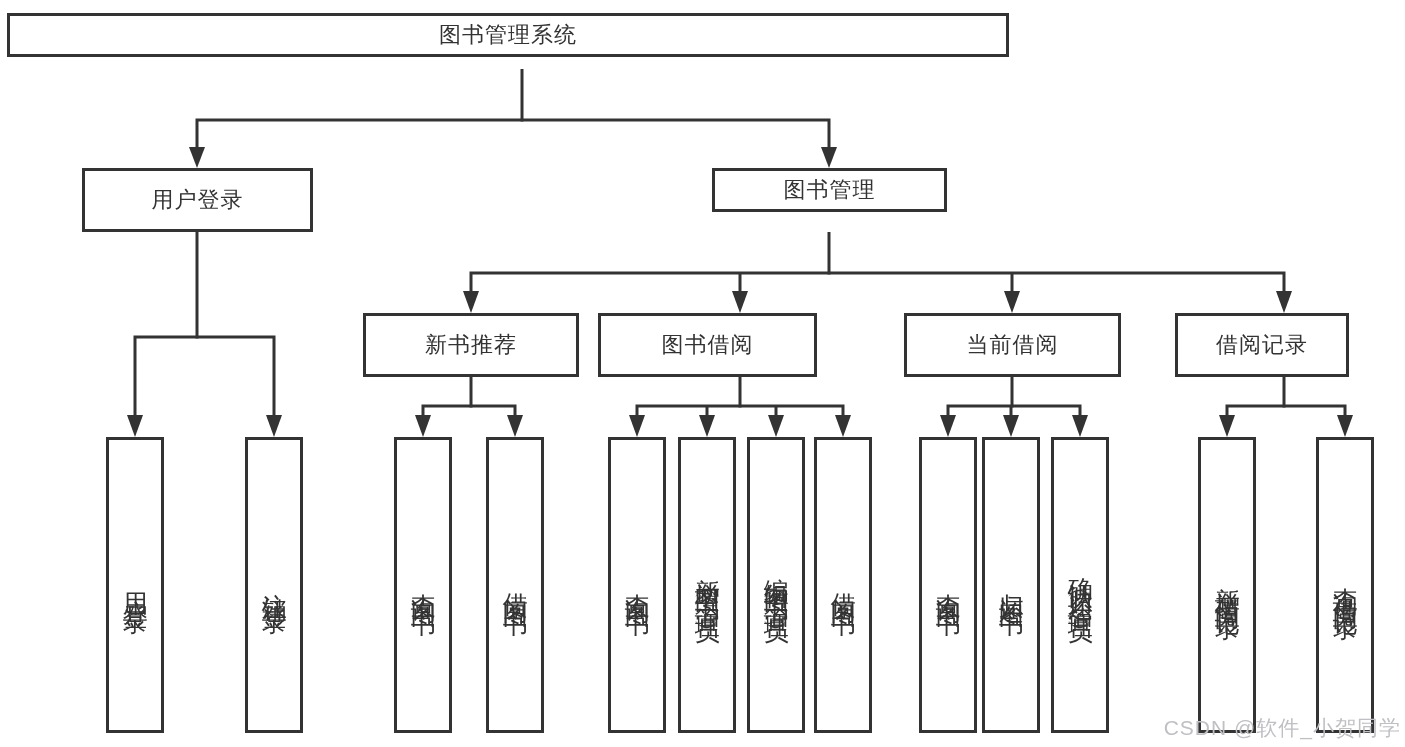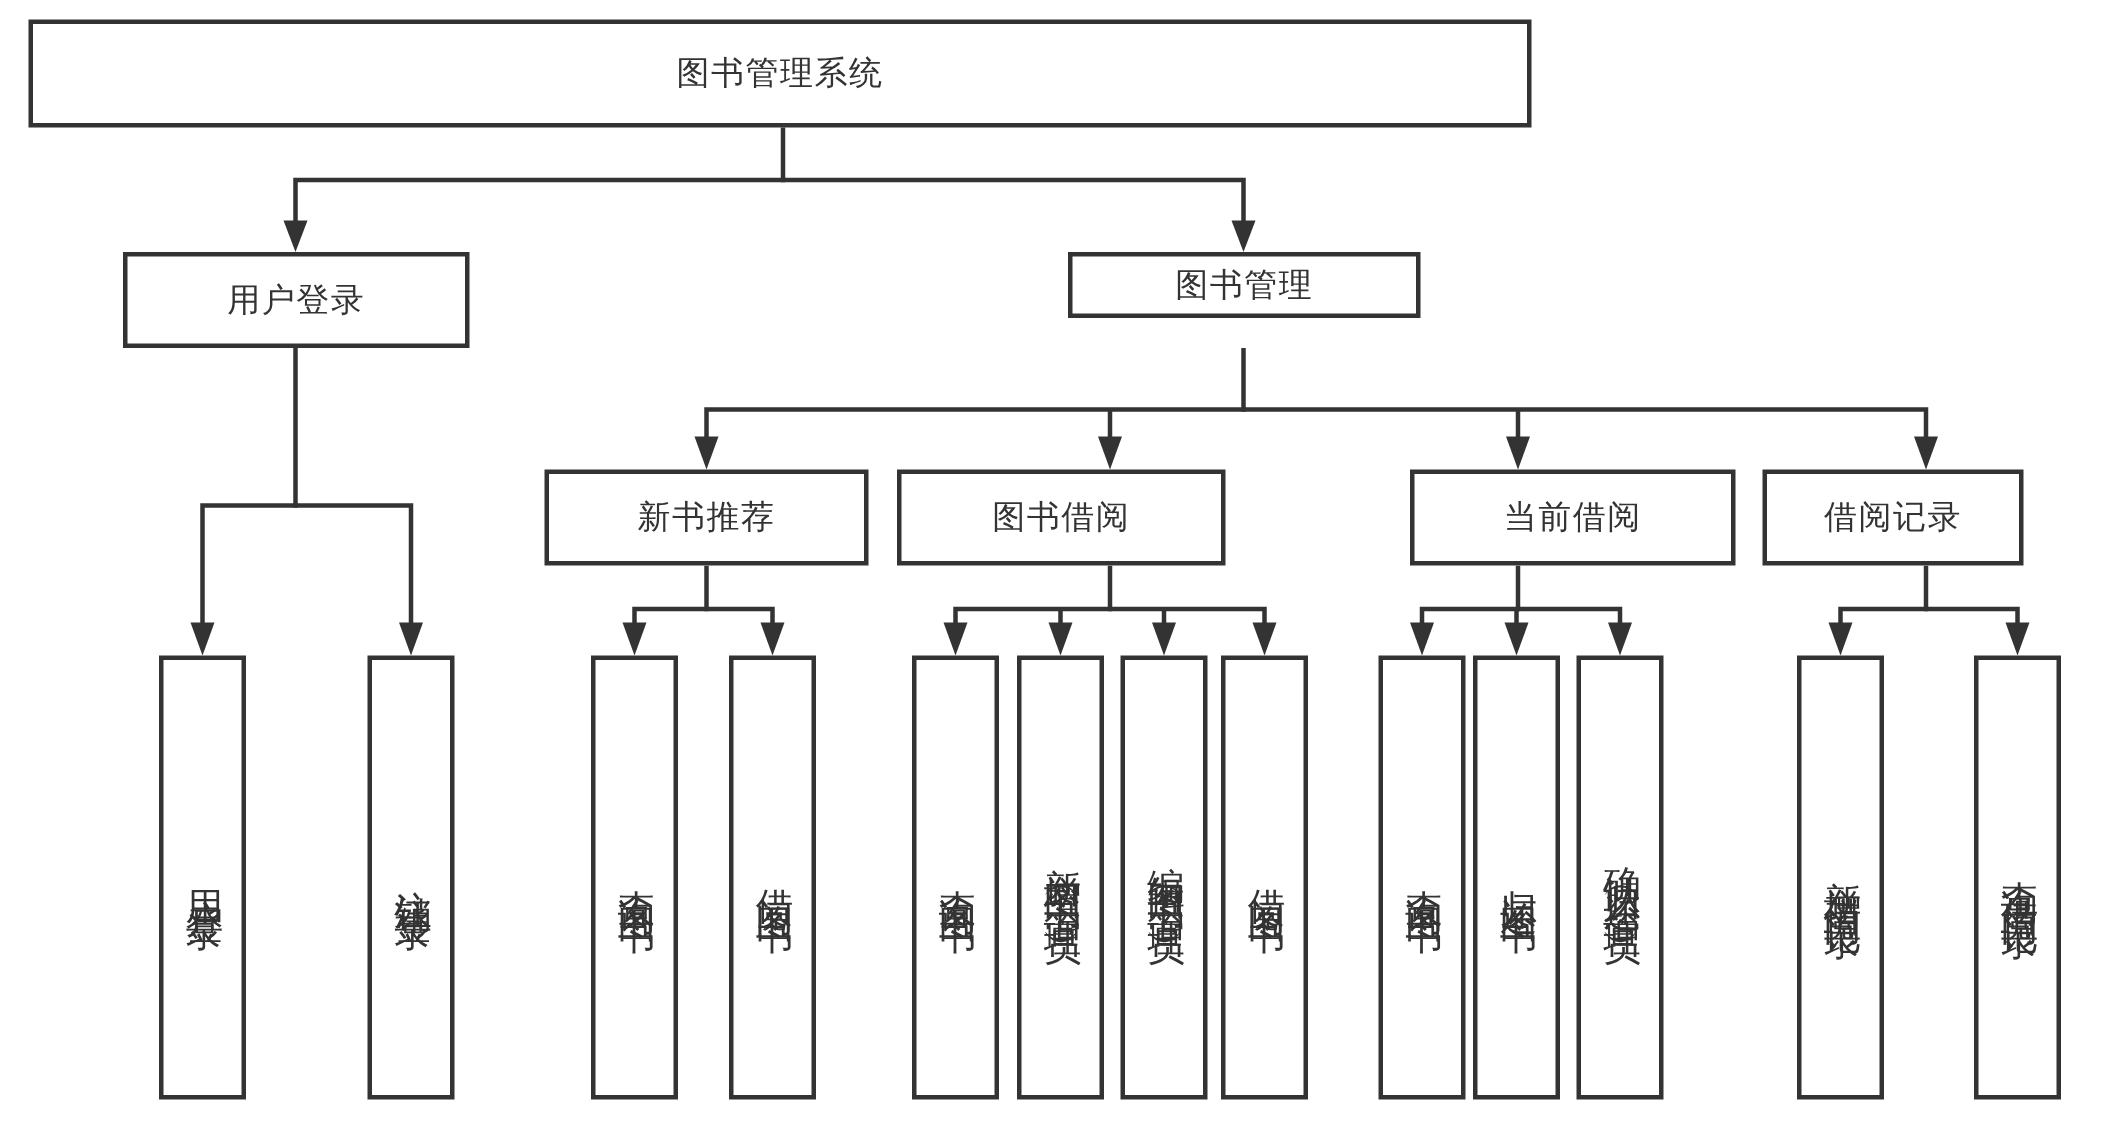--- a/index.html
+++ b/index.html
@@ -109,38 +109,38 @@
     </g>
 
     <g>
       <line x1="1284" y1="377" x2="1284" y2="407.5"></line>
       <polyline points="1227,417 1227,406 1345,406 1345,417"></polyline>
       <polygon points="1219,415 1235,415 1227,437" fill="#333333" stroke="none"></polygon>
       <polygon points="1337,415 1353,415 1345,437" fill="#333333" stroke="none"></polygon>
     </g>
   </svg>
 
-  <div class="node hnode" style="left:19px; top:13px; width:1002px; height:72px;">
+  <div class="node hnode" style="left:7px; top:13px; width:1002px; height:44px;">
     <span>图书管理系统</span>
   </div>
 
   <div class="node hnode" style="left:82px; top:168px; width:231px; height:64px;">
     <span>用户登录</span>
   </div>
   <div class="node hnode" style="left:712px; top:168px; width:235px; height:44px;">
     <span>图书管理</span>
   </div>
 
   <div class="node hnode" style="left:363px; top:313px; width:216px; height:64px;">
     <span>新书推荐</span>
   </div>
   <div class="node hnode" style="left:598px; top:313px; width:219px; height:64px;">
     <span>图书借阅</span>
   </div>
-  <div class="node hnode" style="left:904px; top:313px; width:217px; height:64px;margin-left:36px;">
+  <div class="node hnode" style="left:904px; top:313px; width:217px; height:64px;">
     <span>当前借阅</span>
   </div>
   <div class="node hnode" style="left:1175px; top:313px; width:174px; height:64px;">
     <span>借阅记录</span>
   </div>
 
   <div class="node vnode" style="left:106px; top:437px; width:58px; height:296px;">
     <span class="vtext">用户登录</span>
   </div>
   <div class="node vnode" style="left:245px; top:437px; width:58px; height:296px;">
@@ -177,14 +177,15 @@
     <span class="vtext">确认归还（管理员）</span>
   </div>
 
   <div class="node vnode" style="left:1198px; top:437px; width:58px; height:296px;">
     <span class="vtext">新增借阅记录</span>
   </div>
   <div class="node vnode" style="left:1316px; top:437px; width:58px; height:296px;">
     <span class="vtext">查询借阅记录</span>
   </div>
 
+  <div class="watermark">CSDN @软件_小贺同学</div>
 
 </div>
 
 </body></html>

